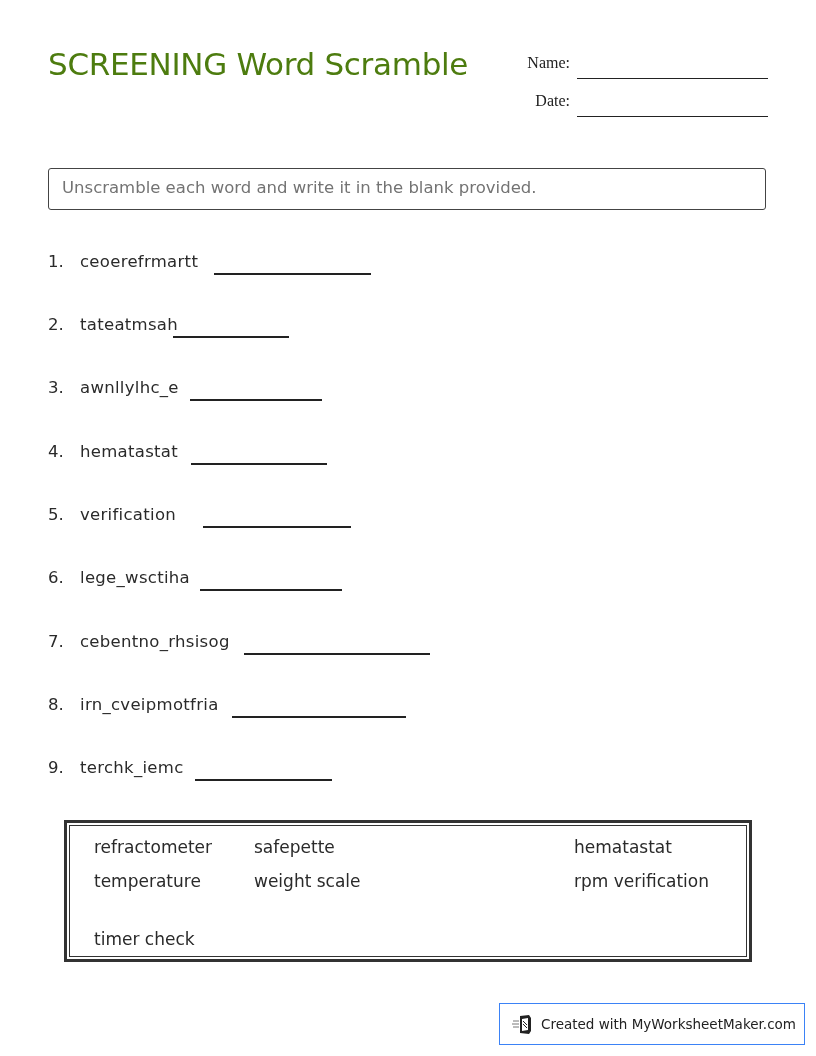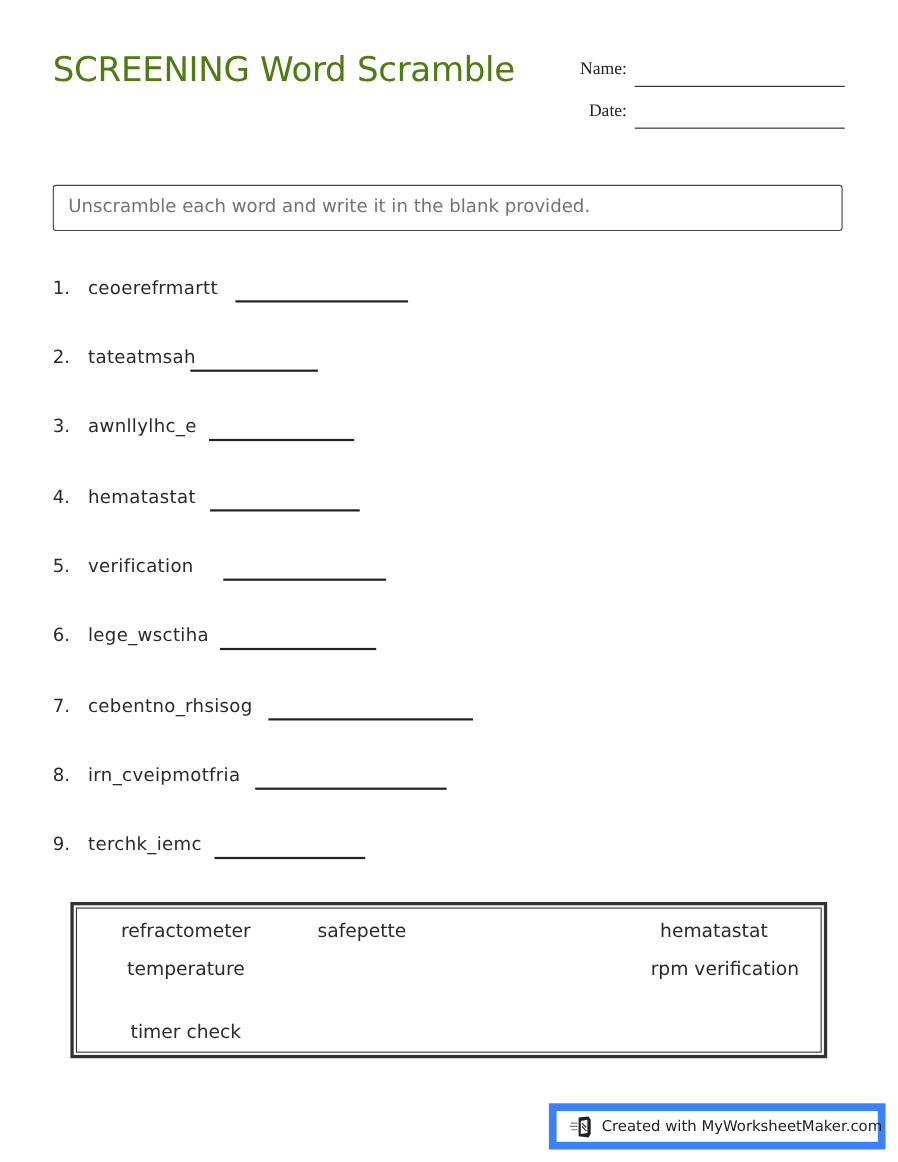--- a/index.html
+++ b/index.html
@@ -98,36 +98,35 @@
       border: 3px solid #333333;
       box-sizing: border-box;
       padding: 2px;
     }
     .word-bank-inner {
       width: 100%;
       height: 100%;
       border: 1px solid #333333;
       box-sizing: border-box;
       position: relative;
-      text-align: center;
     }
     .bank-word {
       position: absolute;
       font-size: 17px;
       line-height: 23px;
       color: #2a2a2a;
       width: 150px;
     }
     .credit {
       position: absolute;
       left: 499px;
       top: 1003px;
       width: 306px;
       height: 42px;
-      border: 7px solid #3b82f6;
+      border: 1px solid #3b82f6;
       box-sizing: border-box;
       display: flex;
       align-items: center;
       padding-left: 12px;
       font-size: 13.5px;
       color: #222222;
       white-space: nowrap;
     }
     .credit .logo {
       width: 22px;
@@ -197,20 +196,21 @@
   <span class="word">terchk_iemc</span>
   <div class="blank" style="left:147px;width:137px;"></div>
 </div>
 
 <div class="word-bank-outer">
   <div class="word-bank-inner">
     <div class="bank-word" style="left:24px;top:10px;">refractometer</div>
     <div class="bank-word" style="left:184px;top:10px;">safepette</div>
     <div class="bank-word" style="left:24px;top:44px;">temperature</div>
     <div class="bank-word" style="left:504px;top:10px;">hematastat</div>
+    <div class="bank-word" style="left:184px;top:44px;">weight scale</div>
     <div class="bank-word" style="left:24px;top:102px;">timer check</div>
     <div class="bank-word" style="left:504px;top:44px;width:170px;">rpm verification</div>
   </div>
 </div>
 
 <div class="credit">
   <span class="logo">
     <svg width="22" height="22" viewBox="0 0 22 22">
       <line x1="1" y1="8" x2="7" y2="8" stroke="#777" stroke-width="1"></line>
       <line x1="0" y1="11" x2="7" y2="11" stroke="#777" stroke-width="1"></line>

